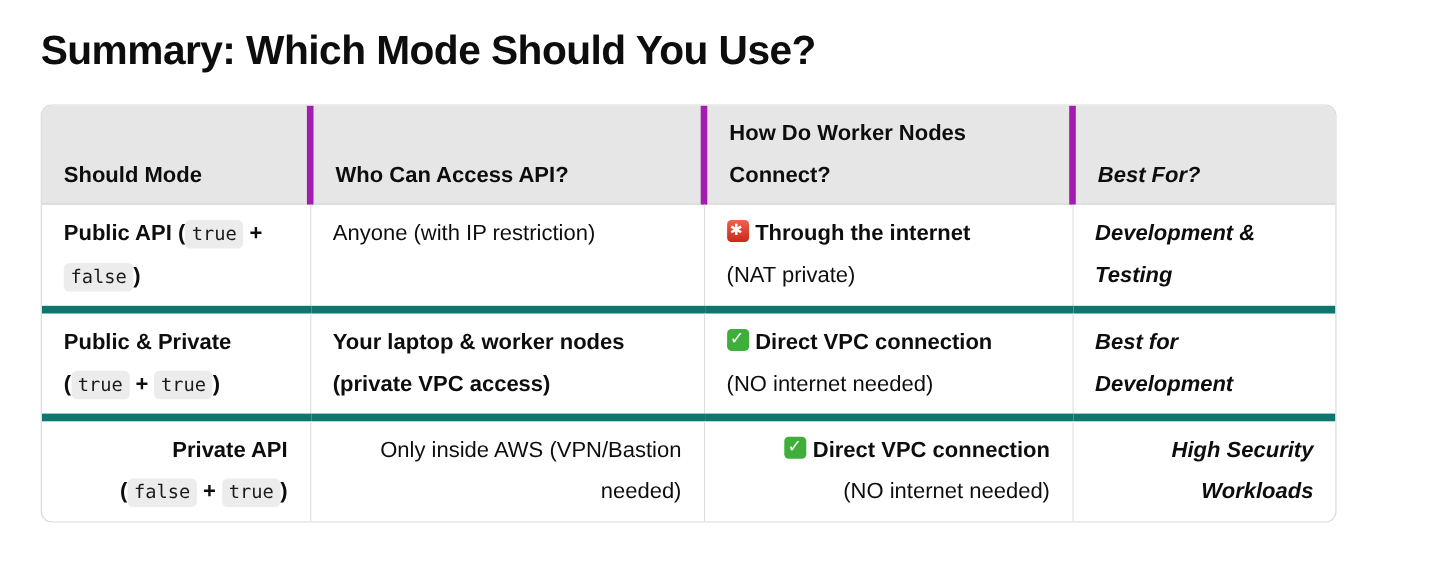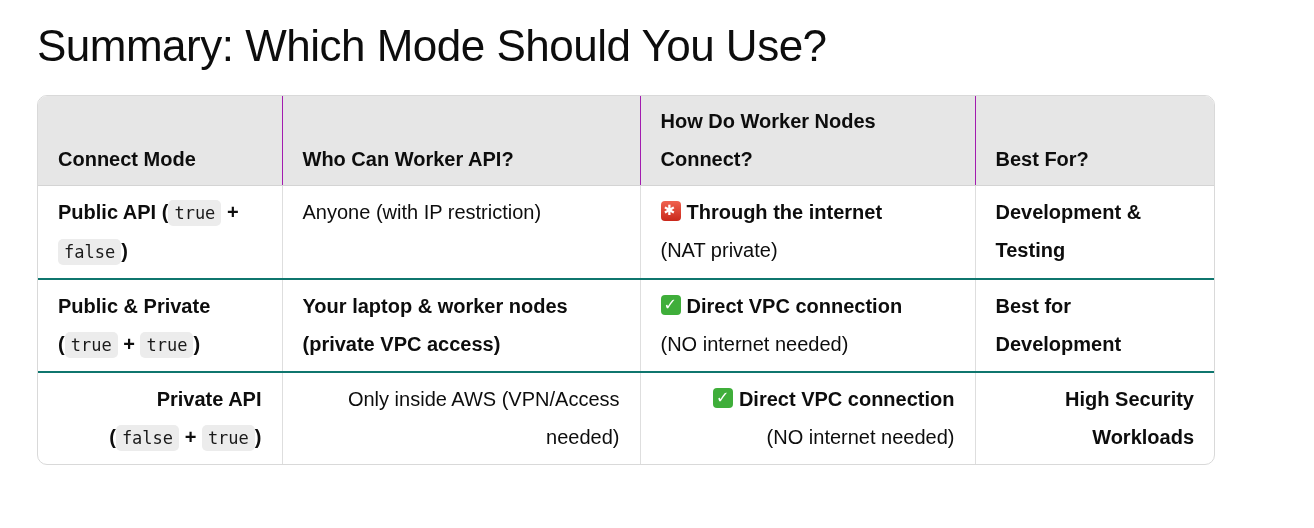--- a/index.html
+++ b/index.html
@@ -5,21 +5,21 @@
     html, body { margin: 0; padding: 0; background: #ffffff; }
     body {
       width: 1314px; height: 528px; overflow: hidden;
       font-family: "Liberation Sans", "DejaVu Sans", sans-serif;
       color: #0d0d0d;
       position: relative;
     }
     .title {
       position: absolute; left: 37px; top: 22px;
       margin: 0;
-      font-size: 44px; font-weight: 400; letter-spacing: -0.5px;
+      font-size: 37px; font-weight: 700; letter-spacing: -0.5px;
       line-height: 48px;
     }
     .table-wrap {
       position: absolute; left: 37px; top: 95px;
       width: 1176px;
       border: 1px solid #d9d9d9;
       border-radius: 10px;
       overflow: hidden;
     }
     table {
@@ -33,32 +33,32 @@
     col.c2 { width: 358px; }
     col.c3 { width: 335px; }
     col.c4 { width: 239px; }
     thead th {
       background: #e6e6e6;
       font-weight: 700;
       text-align: left;
       vertical-align: bottom;
       padding: 6px 20px 7px 20px;
       height: 76px;
-      border-right: 1px solid #a21caf;
+      border-right: 6px solid #a21caf;
       border-bottom: 1px solid #d4d4d4;
     }
     tbody td {
       vertical-align: top;
       padding: 7px 20px 7px 20px;
       border-right: 1px solid #dedede;
-      border-bottom: 2px solid #0f766e;
+      border-bottom: 7px solid #0f766e;
       height: 76px;
       box-sizing: content-box;
     }
-    th:last-child, td:last-child { border-right: none; }
+    th:last-child, td:last-child { border-right: none; font-style: italic; }
     tbody tr:last-child td { border-bottom: none; text-align: right; }
     .b { font-weight: 700; }
     code {
       font-family: "DejaVu Sans Mono", "Liberation Mono", monospace;
       font-size: 17px;
       background: #ececec;
       border-radius: 5px;
       padding: 3px 6px;
       color: #1a1a1a;
     }
@@ -86,22 +86,22 @@
 <div class="table-wrap">
   <table>
     <colgroup>
         <col class="c1">
         <col class="c2">
         <col class="c3">
         <col class="c4">
       </colgroup>
     <thead>
       <tr>
-        <th>Connect Mode</th>
-        <th>Who Can Worker API?</th>
+        <th>Should Mode</th>
+        <th>Who Can Access API?</th>
         <th>How Do Worker Nodes Connect?</th>
         <th>Best For?</th>
       </tr>
     </thead>
     <tbody>
 
       <tr>
         <td>
           <span class="b">Public API</span>
           <span class="b">(</span><code>true</code>
@@ -131,21 +131,21 @@
         <td><span class="b">Best for Development</span></td>
       </tr>
 
       <tr>
         <td>
           <span class="b">Private API</span><br>
           <span class="b">(</span><code>false</code>
           <span class="b">+</span>
           <code>true</code><span class="b">)</span>
         </td>
-        <td><span>Only inside AWS (VPN/Access needed)</span></td>
+        <td><span>Only inside AWS (VPN/Bastion needed)</span></td>
         <td>
           <span class="emoji check"></span><span class="b">Direct VPC connection</span><br>
           <span>(NO internet needed)</span>
         </td>
         <td><span class="b">High Security Workloads</span></td>
       </tr>
     </tbody>
   </table>
 </div>
 

